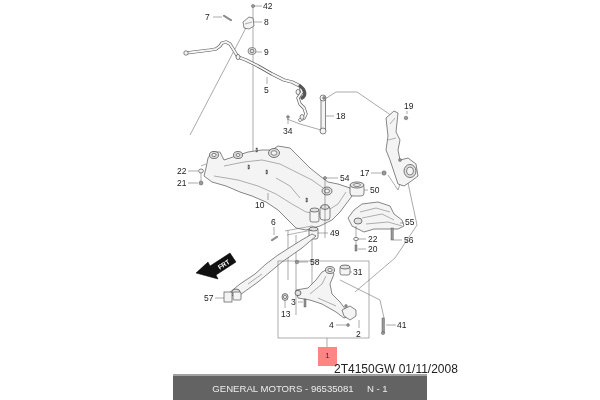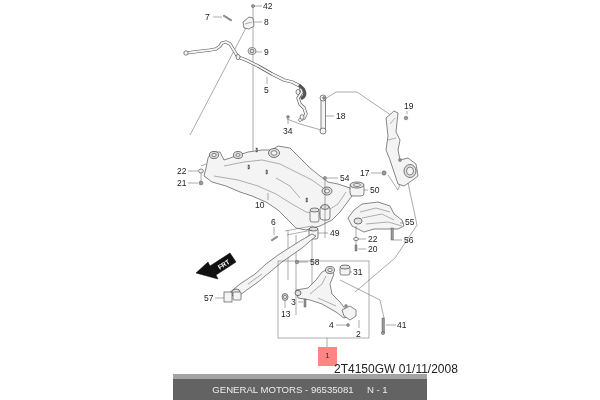--- a/index.html
+++ b/index.html
@@ -6,21 +6,21 @@
   body { width:600px; height:400px; position:relative; overflow:hidden; font-family:"Liberation Sans", sans-serif; }
   #diagram { position:absolute; left:0; top:0; width:600px; height:400px; }
   .lbl { font-family:"Liberation Sans", sans-serif; font-size:8.5px; fill:#222; }
   .part { fill:#f4f4f4; stroke:#555; stroke-width:0.7; }
   .partd { fill:#e2e2e2; stroke:#444; stroke-width:0.7; }
   .thin { fill:none; stroke:#666; stroke-width:0.5; }
   .lead { fill:none; stroke:#555; stroke-width:0.5; }
   .bar { fill:none; stroke:#555; stroke-width:3.2; stroke-linecap:round; stroke-linejoin:round; }
   .barin { fill:none; stroke:#f6f6f6; stroke-width:2; stroke-linecap:round; stroke-linejoin:round; }
   .bolt { fill:#999; stroke:#444; stroke-width:0.4; }
-  #footer { position:absolute; left:173px; top:374px; width:254px; height:26px; background:#636363; border-top:5px solid #a3a3a3; box-sizing:border-box; display:flex; align-items:center; justify-content:center; }
+  #footer { position:absolute; left:173px; top:374px; width:254px; height:26px; background:#636363; border-top:2px solid #a3a3a3; box-sizing:border-box; display:flex; align-items:center; justify-content:center; }
   #footer span { color:#ececec; font-family:"Liberation Sans", sans-serif; font-size:9.6px; white-space:pre; }
   #callout-box { position:absolute; left:318px; top:347px; width:19px; height:19px; background:#ff8585; }
   #callout-box span { position:absolute; left:0; right:0; top:4px; text-align:center; font-size:8px; color:#333; font-family:"Liberation Sans", sans-serif; }
   #ref-code { position:absolute; left:334px; top:362px; font-size:12px; color:#222; font-family:"Liberation Sans", sans-serif; white-space:nowrap; }
 </style>
 </head>
 <body>
 
 <svg id="diagram" viewBox="0 0 600 400" xmlns="http://www.w3.org/2000/svg">
 

